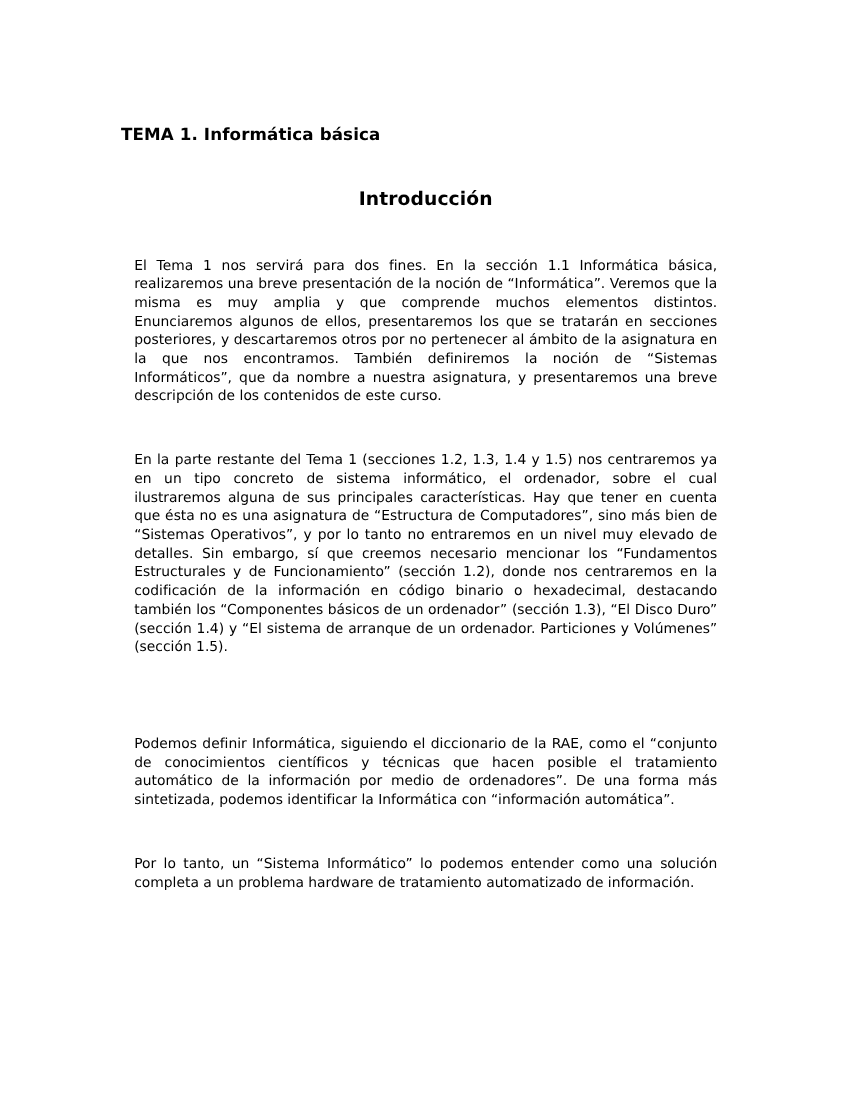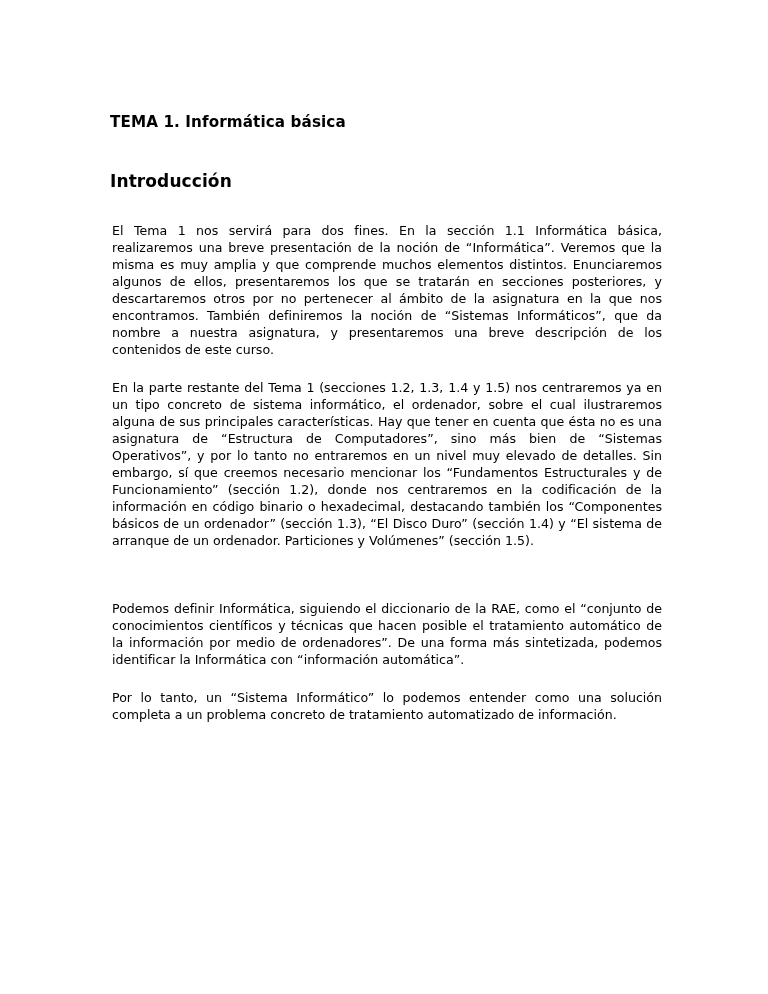--- a/index.html
+++ b/index.html
@@ -35,35 +35,35 @@
     line-height: 20px;
     margin: 0 0 0 0;
     letter-spacing: 0.1px;
     text-align: left;
   }
   .h-section {
     font-size: 17px;
     font-weight: bold;
     line-height: 22px;
     margin: 0;
-    text-align: left;
+    text-align: center;
     letter-spacing: 0.1px;
   }
   .h-sub {
     font-size: 15.6px;
     font-weight: bold;
     line-height: 21px;
     margin: 0;
     text-align: left;
     letter-spacing: 0.1px;
   }
   p.body-text {
     font-size: 12.6px;
     line-height: 17px;
-    margin: 2px;
+    margin: 12px;
     text-align: justify;
     text-justify: inter-word;
     word-spacing: 0px;
   }
   p.body-text.left {
     text-align: justify;
   }
   
   .sp-title-to-intro { height: 38px; }
   .sp-intro-to-p1    { height: 28px; }
@@ -93,19 +93,19 @@
 
     <div class="sp-p2-to-h11"></div>
 
 
     <div class="sp-h11-to-p3"></div>
 
     <p class="body-text left">Podemos definir Informática, siguiendo el diccionario de la RAE, como el “conjunto de conocimientos científicos y técnicas que hacen posible el tratamiento automático de la información por medio de ordenadores”. De una forma más sintetizada, podemos identificar la Informática con “información automática”.</p>
 
     <div class="sp-para"></div>
 
-    <p class="body-text">Por lo tanto, un “Sistema Informático” lo podemos entender como una solución completa a un problema concreto de tratamiento automatizado de información.</p>
+    <p class="body-text">Por lo tanto, un “Sistema Informático” lo podemos entender como una solución completa a un problema hardware de tratamiento automatizado de información.</p>
 
     <div class="sp-para"></div>
 
 
   </div>
 </div>
 
 </body></html>

